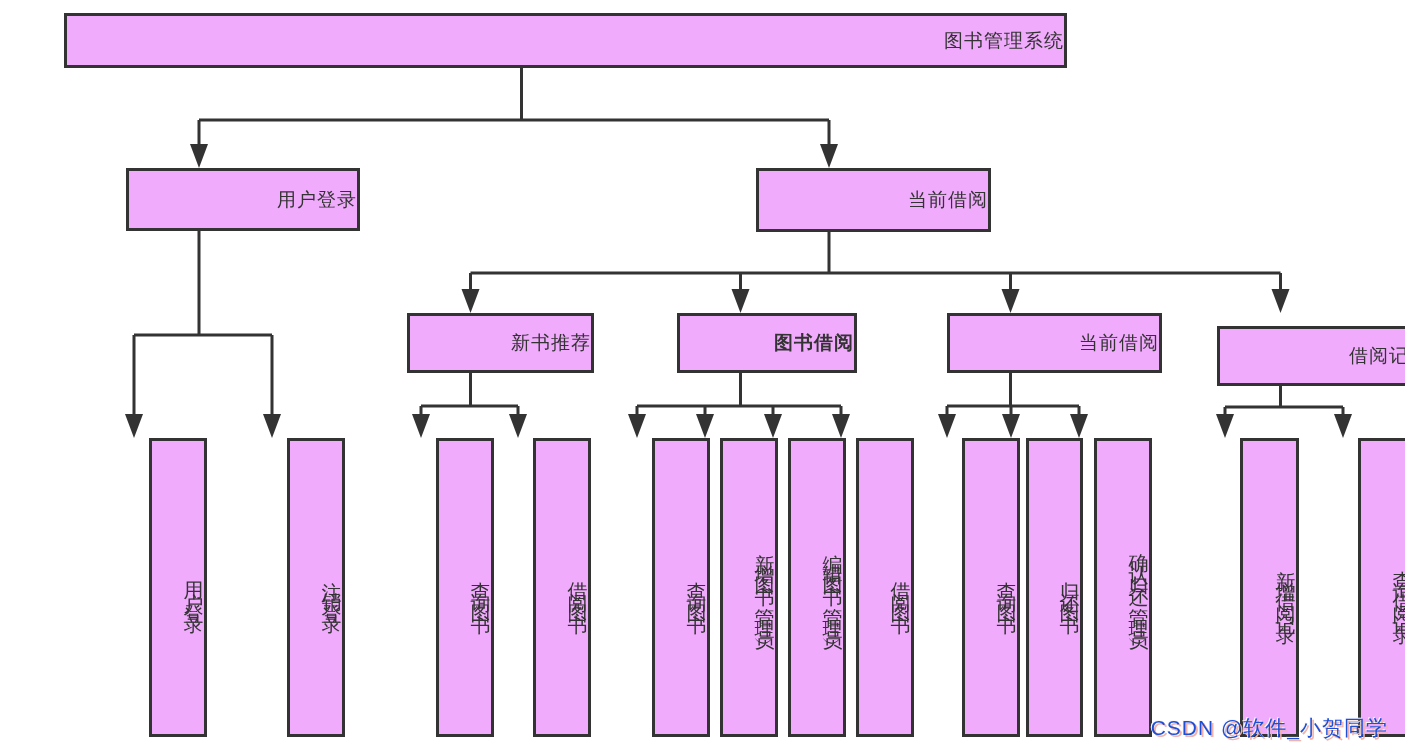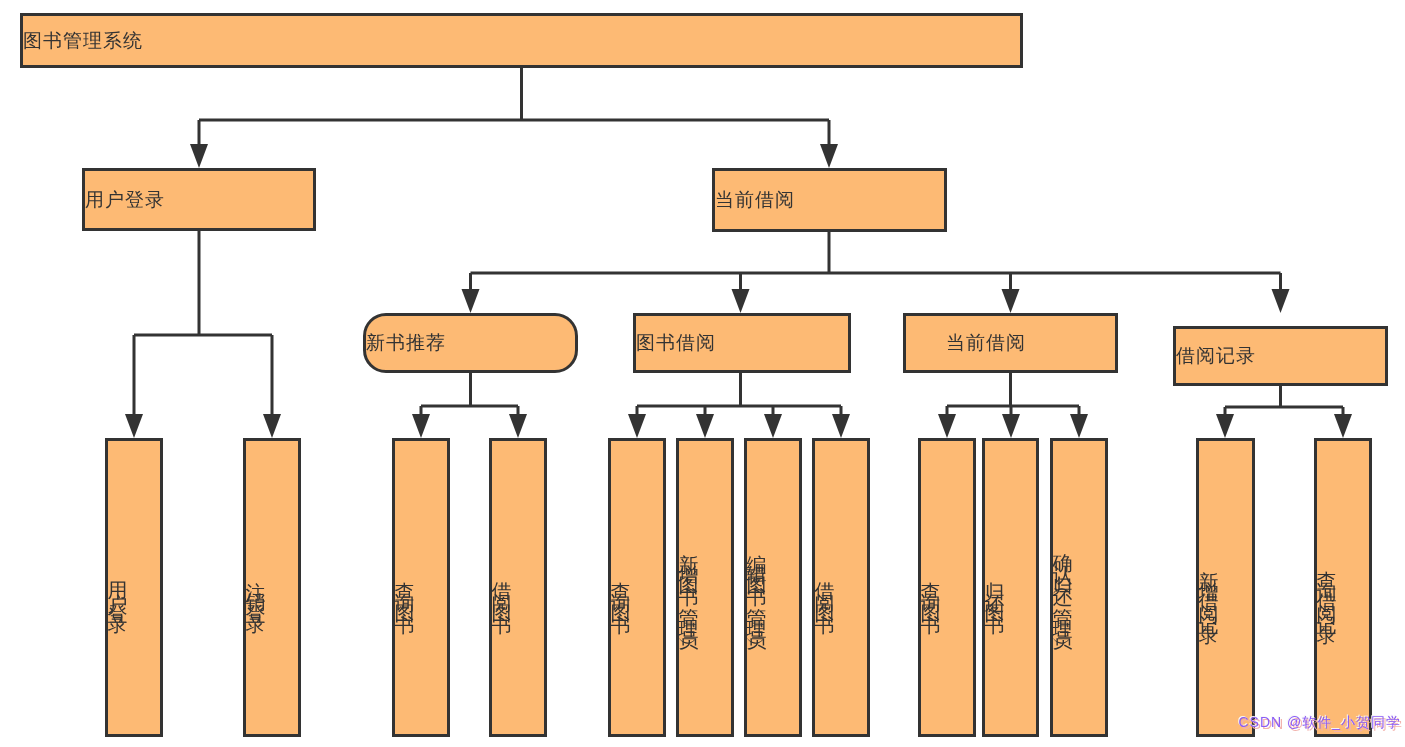--- a/index.html
+++ b/index.html
@@ -17,46 +17,47 @@
   }
   .wires {
     position: absolute;
     left: 0; top: 0;
     width: 1405px; height: 747px;
     pointer-events: none;
   }
   .node {
     position: absolute;
     box-sizing: border-box;
-    background: #fdba74;
+    background: #f0abfc;
     border: 3px solid #333333;
     display: flex;
     align-items: center;
-    justify-content: flex-start;
+    justify-content: flex-end;
     color: #333333;
+    margin-left: 44px;
   }
   .node .lbl {
     font-size: 19px;
     letter-spacing: 1px;
     white-space: nowrap;
   }
   .leaf .lbl {
     writing-mode: vertical-rl;
     text-orientation: mixed;
     font-size: 20px;
     letter-spacing: 11px;
     line-height: 1;
     white-space: nowrap;
   }
   .watermark {
     position: absolute;
-    right: 4px;
+    right: 17px;
     top: 714px;
-    font-size: 14px;
-    color: #8b5cf6;
+    font-size: 21px;
+    color: #1d4ed8;
     letter-spacing: 1px;
     text-shadow: 2px 2px 0 #f2b2ac, -1px -1px 0 #f7f7f7;
     white-space: nowrap;
   }
 </style>
 </head>
 <body>
 
 <div class="canvas">
 
@@ -97,24 +98,24 @@
     <span class="lbl">图书管理系统</span>
   </div>
 
   <div class="node" style="left:82px; top:168px; width:234px; height:63px;">
     <span class="lbl">用户登录</span>
   </div>
   <div class="node" style="left:712px; top:168px; width:235px; height:64px;">
     <span class="lbl">当前借阅</span>
   </div>
 
-  <div class="node" style="left:363px; top:313px; width:215px; height:60px;border-radius:23px;">
+  <div class="node" style="left:363px; top:313px; width:187px; height:60px;">
     <span class="lbl">新书推荐</span>
   </div>
-  <div class="node" style="left:633px; top:313px; width:218px; height:60px;">
+  <div class="node" style="left:633px; top:313px; width:180px; height:60px;font-weight:bold;">
     <span class="lbl">图书借阅</span>
   </div>
   <div class="node" style="left:903px; top:313px; width:215px; height:60px;padding-left:40px;">
     <span class="lbl">当前借阅</span>
   </div>
   <div class="node" style="left:1173px; top:326px; width:215px; height:60px;">
     <span class="lbl">借阅记录</span>
   </div>
 
   <div class="node leaf" style="left:105px; top:438px; width:58px; height:299px;">

